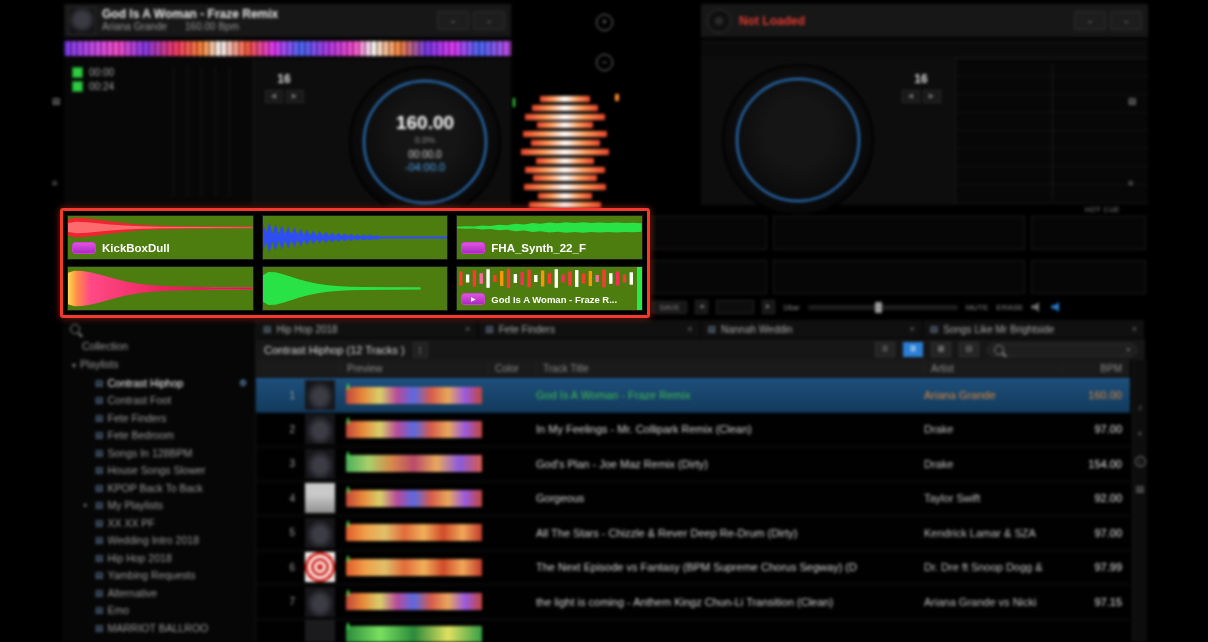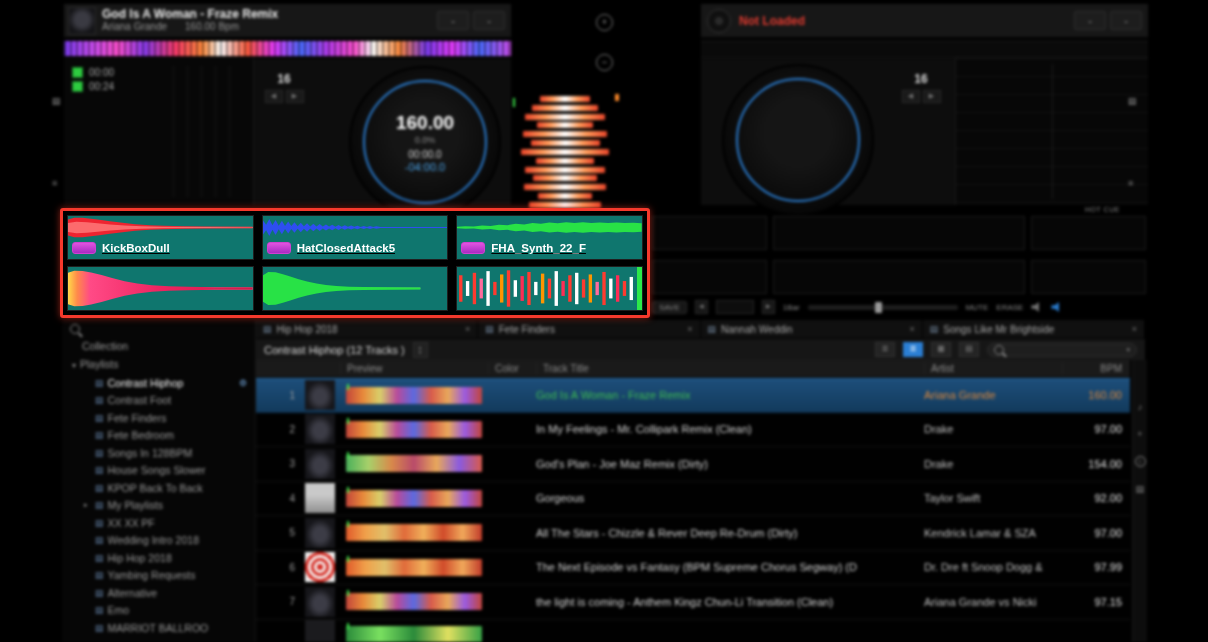--- a/index.html
+++ b/index.html
@@ -71,21 +71,21 @@
   .step-box{width:36px;height:12px;background:#0d0d0d;border:1px solid #262626;}
   .h-slider{position:relative;width:150px;height:5px;background:#1d1d1d;border-radius:2px;}
   .h-slider .handle{position:absolute;left:45%;top:-3px;width:7px;height:11px;background:#9a9a9a;border-radius:1px;}
   .spk{width:12px;height:12px;clip-path:polygon(0 35%,30% 35%,62% 8%,62% 92%,30% 65%,0 65%);background:#777;}
   .spk.blue{background:#2b7fd4;}
 
   
   .sampler{position:absolute;left:60px;top:208px;width:590px;height:110px;background:#000;
     border:3px solid #f5392c;border-radius:3px;box-sizing:border-box;box-shadow:0 0 7px rgba(255,60,40,.55);z-index:5;}
   .slot-grid{position:absolute;inset:4px;display:grid;grid-template-columns:repeat(3,1fr);grid-template-rows:1fr 1fr;gap:6px 8px;}
-  .slot{position:relative;background:#0f766e;border:1px solid #1f1f1f;display:flex;flex-direction:column;overflow:hidden;text-decoration:underline;}
+  .slot{position:relative;background:#4d7c0f;border:1px solid #1f1f1f;display:flex;flex-direction:column;overflow:hidden;}
   .slot-wave{flex:1;min-height:0;}
   .slot-wave svg{display:block;width:100%;height:100%;}
   .slot-bottom{height:18px;display:flex;align-items:center;gap:6px;padding:0 4px 2px 4px;}
   .smp-btn{width:24px;height:12px;border-radius:3px;flex:none;
     background:linear-gradient(180deg,#e054e0,#a92bc2);border:1px solid #d23fd2;box-sizing:border-box;
     color:#fff;font-size:6px;line-height:10px;text-align:center;}
   .smp-label{color:#fff;font-weight:bold;font-size:11.5px;white-space:nowrap;overflow:hidden;text-overflow:ellipsis;}
   .smp-label.small{font-size:9.5px;}
   .level-meter{position:absolute;right:0;top:0;bottom:0;width:5px;background:#2ce84a;}
 
@@ -604,24 +604,20 @@
           <div class="smp-label">KickBoxDull</div>
         </div>
       </div>
 
       <div class="slot">
         <div class="slot-wave">
           <svg viewBox="0 0 176 26" preserveAspectRatio="none">
             <rect x="108" y="12.5" width="68" height="1" fill="#5a74ff" opacity="0.7"></rect>
             <polygon fill="#2e4ef0" points="0,5 3,10 6,3.5 9,10.5 12,4.5 15,11 18,5.5 21,11.2 24,6.3 27,11.4 30,7 33,11.6 36,7.6 39,11.7 42,8.2 45,11.8 48,8.7 51,11.9 54,9.1 57,12 60,9.5 63,12 66,9.9 69,12.1 72,10.2 75,12.1 78,10.5 81,12.2 84,10.8 87,12.2 90,11 93,12.3 96,11.2 99,12.3 102,11.4 105,12.3 108,11.6 112,12.4 176,12.4 176,13.6 112,13.6 108,14.4 105,13.7 102,14.6 99,13.7 96,14.8 93,13.7 90,15 87,13.8 84,15.2 81,13.8 78,15.5 75,13.9 72,15.8 69,13.9 66,16.1 63,14 60,16.5 57,14 54,16.9 51,14.1 48,17.3 45,14.2 42,17.8 39,14.3 36,18.4 33,14.4 30,19 27,14.6 24,19.7 21,14.8 18,20.5 15,15 12,21.5 9,15.5 6,22.5 3,16 0,21"></polygon>
           </svg>
-        </div>
-        <div class="slot-bottom">
-          <div class="smp-btn"></div>
-          <div class="smp-label">HatClosedAttack5</div>
         </div>
       </div>
 
       <div class="slot">
         <div class="slot-wave">
           <svg viewBox="0 0 176 26" preserveAspectRatio="none">
             <polygon fill="#28e246" points="0,12.2 8,11.6 16,11.8 24,10.8 32,11.2 40,9.8 48,10.4 56,8.8 64,9.6 72,8 80,8.8 88,7.4 96,8.2 104,7.2 112,8 120,7.2 128,7.9 136,7.3 144,7.9 152,7.4 160,8 168,7.6 176,8.2 176,17.8 168,18.4 160,18 152,18.6 144,18.1 136,18.7 128,18.1 120,18.8 112,18 104,18.8 96,17.8 88,18.6 80,17.2 72,18 64,16.4 56,17.2 48,15.6 40,16.2 32,14.8 24,15.2 16,14.2 8,14.4 0,13.8"></polygon>
           </svg>
         </div>
         <div class="slot-bottom">
@@ -681,18 +677,22 @@
             <rect x="119" y="7.5" width="3.2" height="11" fill="#ff3b30"></rect>
               <rect x="125.5" y="4.5" width="3.2" height="17" fill="#ff9500"></rect>
             <rect x="132" y="9" width="3.2" height="8" fill="#ff6b9d"></rect>
               <rect x="138.5" y="3" width="3.2" height="20" fill="#ff3b30"></rect>
             <rect x="145" y="7" width="3.2" height="12" fill="#ffffff"></rect>
               <rect x="151.5" y="5" width="3.2" height="16" fill="#ff2d55"></rect>
             <rect x="158" y="8.5" width="3.2" height="9" fill="#ff3b30"></rect>
               <rect x="164.5" y="6" width="3.2" height="14" fill="#ffffff"></rect>
           </svg>
         </div>
+        <div class="slot-bottom">
+          <div class="smp-btn">▶</div>
+          <div class="smp-label small">God Is A Woman - Fraze R...</div>
+        </div>
         <div class="level-meter"></div>
       </div>
 
     </div>
   </div>
 </div>
 
 </body></html>

